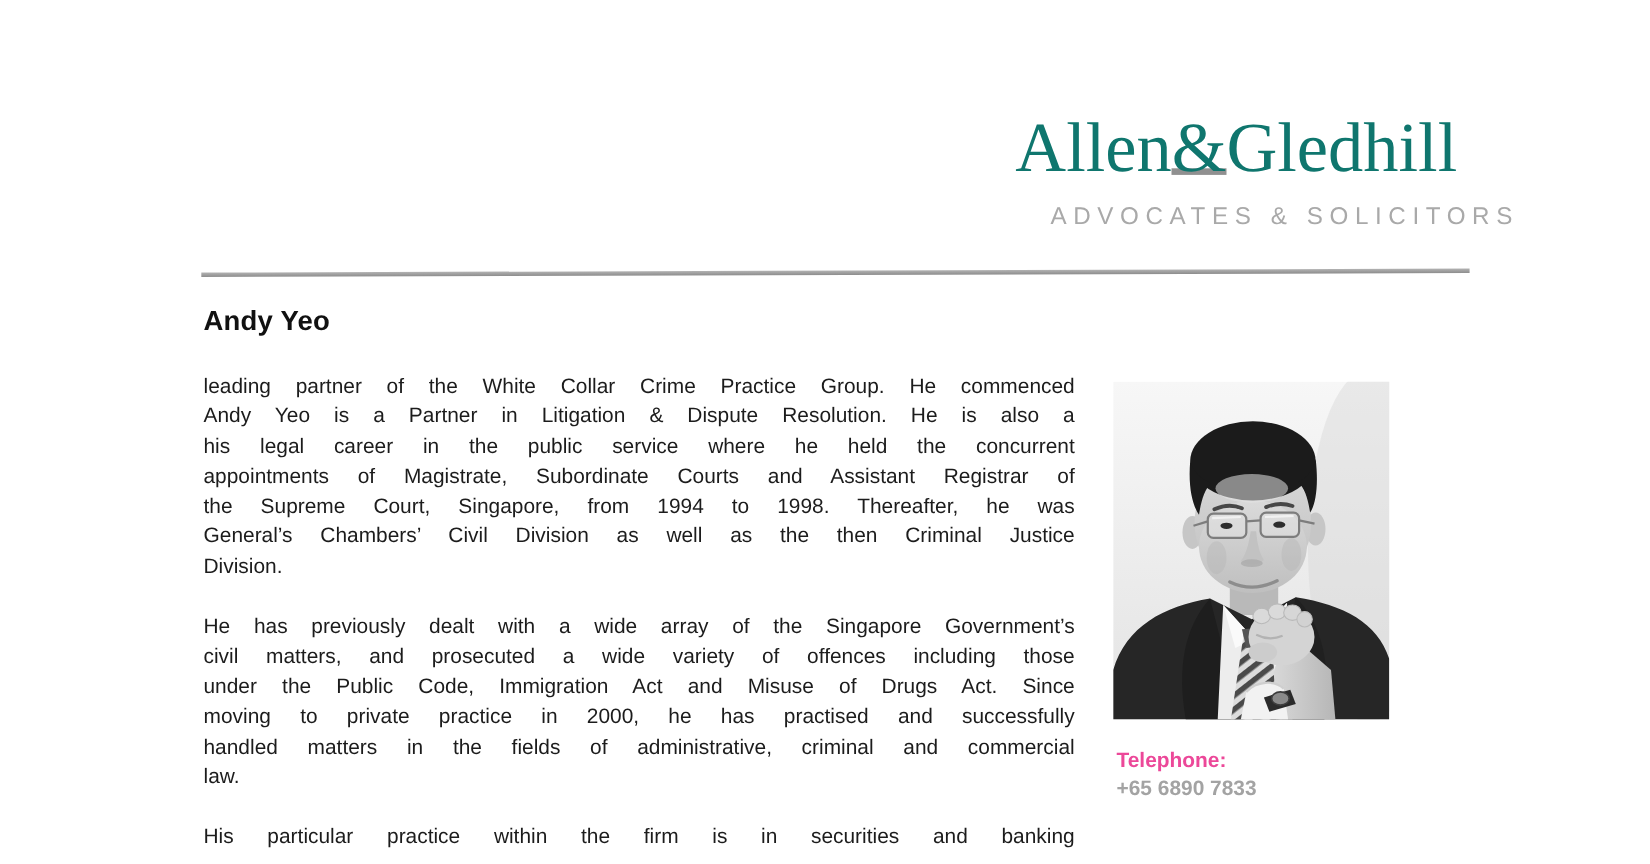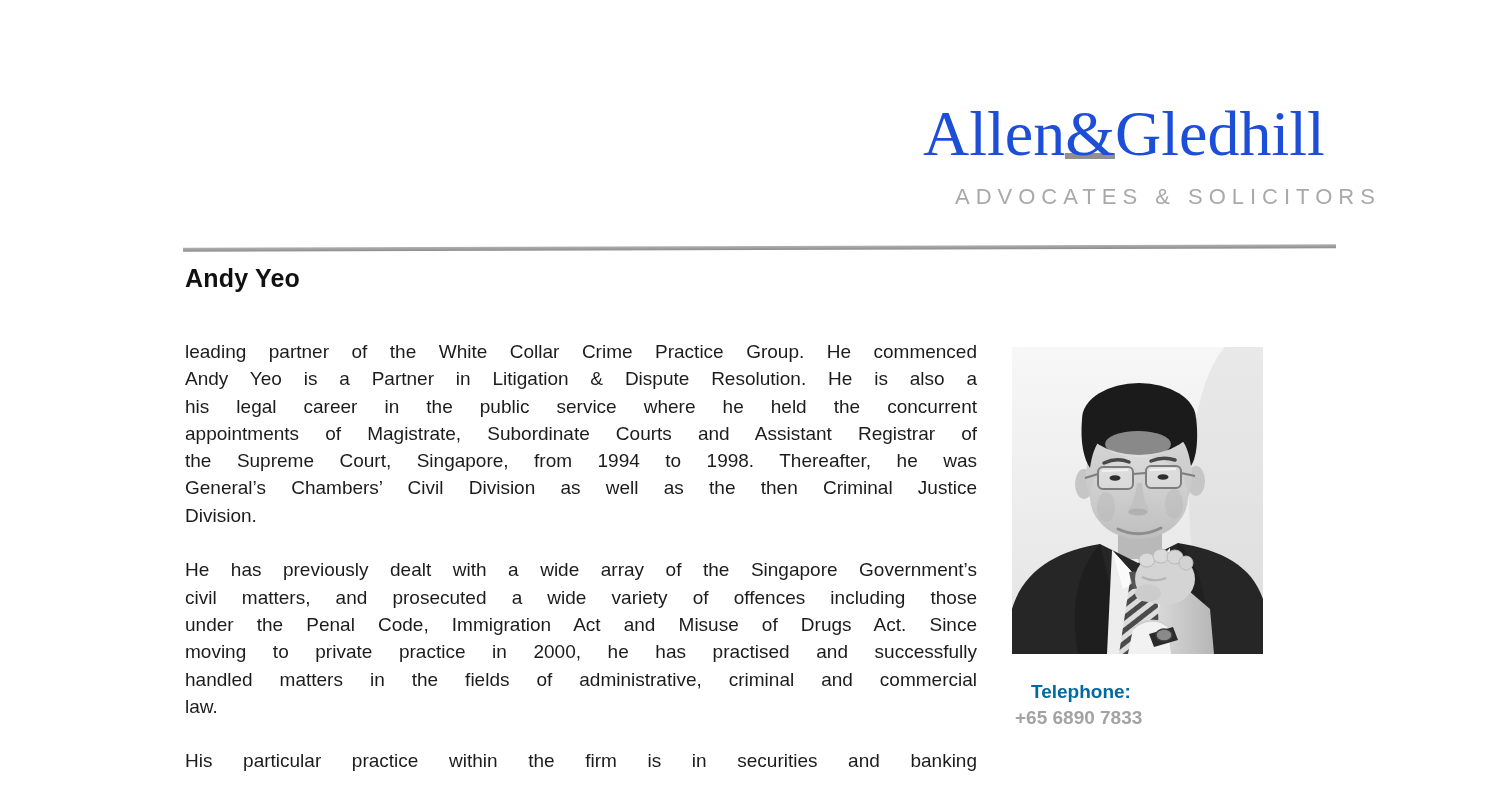--- a/index.html
+++ b/index.html
@@ -14,41 +14,41 @@
   .page { position: absolute; inset: 0; }
 
   
   .logo-underline {
     position: absolute; left: 1065px; top: 153px;
     width: 50px; height: 6px; background: #909090; z-index: 0;
   }
   .logo-name {
     position: absolute; left: 923px; top: 102px; width: 402px;
     font-family: "Liberation Serif", "DejaVu Serif", serif;
-    font-size: 64px; line-height: 1; color: #1d4ed8;
+    font-size: 64px; line-height: 1; color: #0f766e;
     white-space: nowrap; z-index: 1; letter-spacing: 0;
   }
   .logo-tagline {
     position: absolute; left: 911px; top: 184px;
     font-size: 22px; letter-spacing: 6px; color: #a9a9a9;
     white-space: nowrap;
     margin-left: 44px;
   }
 
   
   .rule {
     position: absolute; left: 183px; top: 246px;
     width: 1153px; height: 4px;
     background: linear-gradient(#b2b2b2, #8d8d8d);
     transform: rotate(-0.18deg);
   }
 
   
   .profile-name {
-    position: absolute; left: 185px; top: 264px;
+    position: absolute; left: 185px; top: 278px;
     font-size: 25px; font-weight: bold; color: #111111;
     letter-spacing: 0.2px;
   }
 
   
   .bio {
     position: absolute; left: 185px; top: 338px; width: 792px;
     font-size: 19px; line-height: 27.3px; color: #1c1c1c;
   }
   .bio .para { margin: 0 0 27.3px 0; }
@@ -61,21 +61,21 @@
 
   
   .photo {
     position: absolute; left: 1012px; top: 347px;
     width: 251px; height: 307px; display: block;
   }
 
   
   .contact { position: absolute; left: 1015px; top: 679px; width: 280px; }
   .contact-label {
-    font-size: 19px; font-weight: bold; color: #0369a1; line-height: 26px; margin-left: 16px;
+    font-size: 19px; font-weight: bold; color: #ec4899; line-height: 26px;
   }
   .contact-value {
     font-size: 19px; color: #a3a3a3; line-height: 26px; font-weight: bold;
   }
   .contact-gap { height: 24px; }
 </style>
 </head>
 <body>
 
 <div class="page">
@@ -94,21 +94,21 @@
       <div class="line">Andy Yeo is a Partner in Litigation &amp; Dispute Resolution. He is also a</div>
       <div class="line">his legal career in the public service where he held the concurrent</div>
       <div class="line">appointments of Magistrate, Subordinate Courts and Assistant Registrar of</div>
       <div class="line">the Supreme Court, Singapore, from 1994 to 1998. Thereafter, he was</div>
       <div class="line">General’s Chambers’ Civil Division as well as the then Criminal Justice</div>
       <div class="line last">Division.</div>
     </div>
     <div class="para">
       <div class="line">He has previously dealt with a wide array of the Singapore Government’s</div>
       <div class="line">civil matters, and prosecuted a wide variety of offences including those</div>
-      <div class="line">under the Penal Code, Immigration Act and Misuse of Drugs Act. Since</div>
+      <div class="line">under the Public Code, Immigration Act and Misuse of Drugs Act. Since</div>
       <div class="line">moving to private practice in 2000, he has practised and successfully</div>
       <div class="line">handled matters in the fields of administrative, criminal and commercial</div>
       <div class="line last">law.</div>
     </div>
     <div class="para">
       <div class="line">His particular practice within the firm is in securities and banking</div>
     </div>
   </div>
 
   <svg class="photo" viewBox="0 0 251 307" xmlns="http://www.w3.org/2000/svg" aria-hidden="true">

